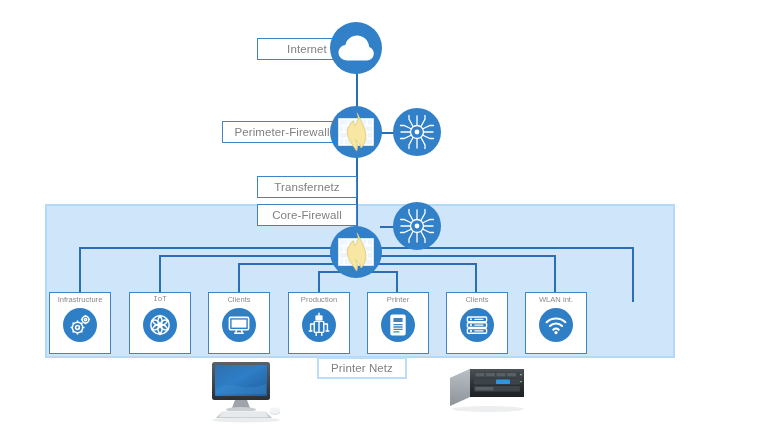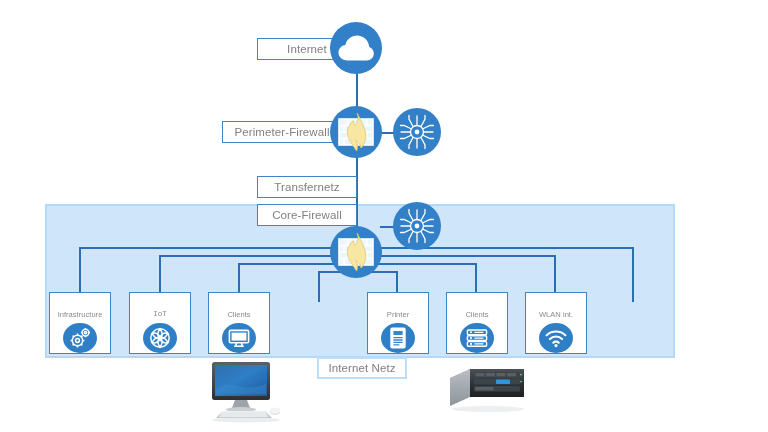--- a/index.html
+++ b/index.html
@@ -81,21 +81,21 @@
     background: #ffffff;
     border: 1px solid #3f84c6;
     z-index: 7;
     display: flex;
     flex-direction: column;
     align-items: center;
   }
   .leaf .leaf-label {
     font-size: 7.6px;
     color: #8a8a8a;
-    margin-top: 18px;
+    margin-top: 3px;
     line-height: 1;
     white-space: nowrap;
   }
   .leaf .leaf-icon {
     width: 34px;
     height: 34px;
     border-radius: 50%;
     background: #2f7fc7;
     margin-top: 4px;
     display: flex;
@@ -306,20 +306,36 @@
         <g stroke="#ffffff" stroke-width="1.6" fill="none" stroke-linejoin="round">
           <rect x="3.4" y="5.4" width="19.2" height="12.4" rx="1.2"></rect>
           <rect x="5.6" y="7.6" width="14.8" height="8" fill="#ffffff" stroke="none"></rect>
           <path d="M10.6 17.8 l-0.8 3 M15.4 17.8 l0.8 3"></path>
           <path d="M8.2 21.2 h9.6"></path>
         </g>
       </svg>
     </span>
   </div>
 
+  <div class="leaf" style="left:276px; top:292px;">
+    <span class="leaf-label">Production</span>
+    <span class="leaf-icon">
+      <svg width="26" height="26" viewBox="0 0 26 26" aria-hidden="true">
+        <g stroke="#ffffff" stroke-width="1.4" fill="none" stroke-linejoin="round" stroke-linecap="round">
+          <rect x="9.4" y="3.2" width="7.2" height="5.4" rx="1.4" fill="#ffffff" stroke="none"></rect>
+          <rect x="8.2" y="9.4" width="9.6" height="11" rx="1.2"></rect>
+          <line x1="13" y1="9.4" x2="13" y2="20.4"></line>
+          <path d="M8.2 12 H4.6 V19 M17.8 12 H21.4 V19"></path>
+          <path d="M3.2 19 h2.8 M20 19 h2.8"></path>
+          <line x1="13" y1="1.2" x2="13" y2="3.2"></line>
+          <path d="M10.2 20.4 v3 M15.8 20.4 v3"></path>
+        </g>
+      </svg>
+    </span>
+  </div>
 
   <div class="leaf" style="left:355px; top:292px;">
     <span class="leaf-label">Printer</span>
     <span class="leaf-icon">
       <svg width="26" height="26" viewBox="0 0 26 26" aria-hidden="true">
         <g stroke="#ffffff" stroke-width="1.4" fill="none" stroke-linejoin="round">
           <rect x="6" y="3.2" width="14" height="19.6" rx="1.2" fill="#ffffff" stroke="#ffffff"></rect>
           <rect x="8.4" y="6" width="9.2" height="4" fill="#3a86cc" stroke="none"></rect>
           <path d="M8.4 12.6 h9.2 M8.4 15 h9.2 M8.4 17.4 h9.2 M8.4 19.8 h6" stroke="#3a86cc" stroke-width="1.3"></path>
         </g>
@@ -353,21 +369,21 @@
           <path d="M6.9 14 C10.3 10.7 15.7 10.7 19.1 14"></path>
           <path d="M10.3 17.7 C11.8 16.2 14.2 16.2 15.7 17.7"></path>
         </g>
         <circle cx="13" cy="20.6" r="1.6" fill="#ffffff"></circle>
       </svg>
     </span>
   </div>
 
 
   <div class="label-box soft" style="left:305px; top:357px; width:90px; height:22px;">
-    <span>Internet Netz</span>
+    <span>Printer Netz</span>
   </div>
 
   <div class="device" style="left:190px; top:360px;">
     <svg width="86" height="66" viewBox="0 0 86 66" aria-hidden="true">
       <defs>
         <linearGradient id="scr" x1="0" y1="0" x2="1" y2="1">
           <stop offset="0%" stop-color="#2f6fae"></stop>
           <stop offset="45%" stop-color="#2e7ec7"></stop>
           <stop offset="100%" stop-color="#1f5d9c"></stop>
         </linearGradient>

